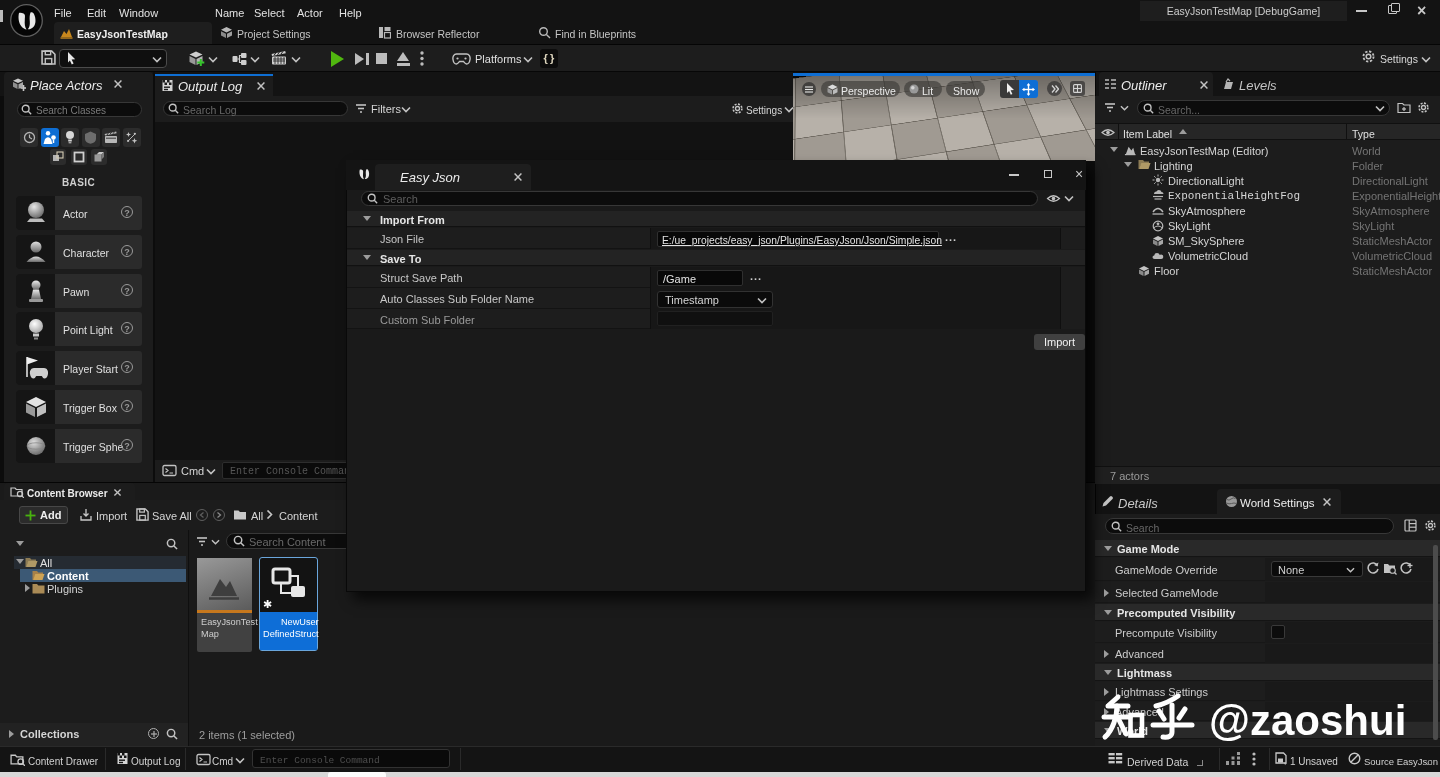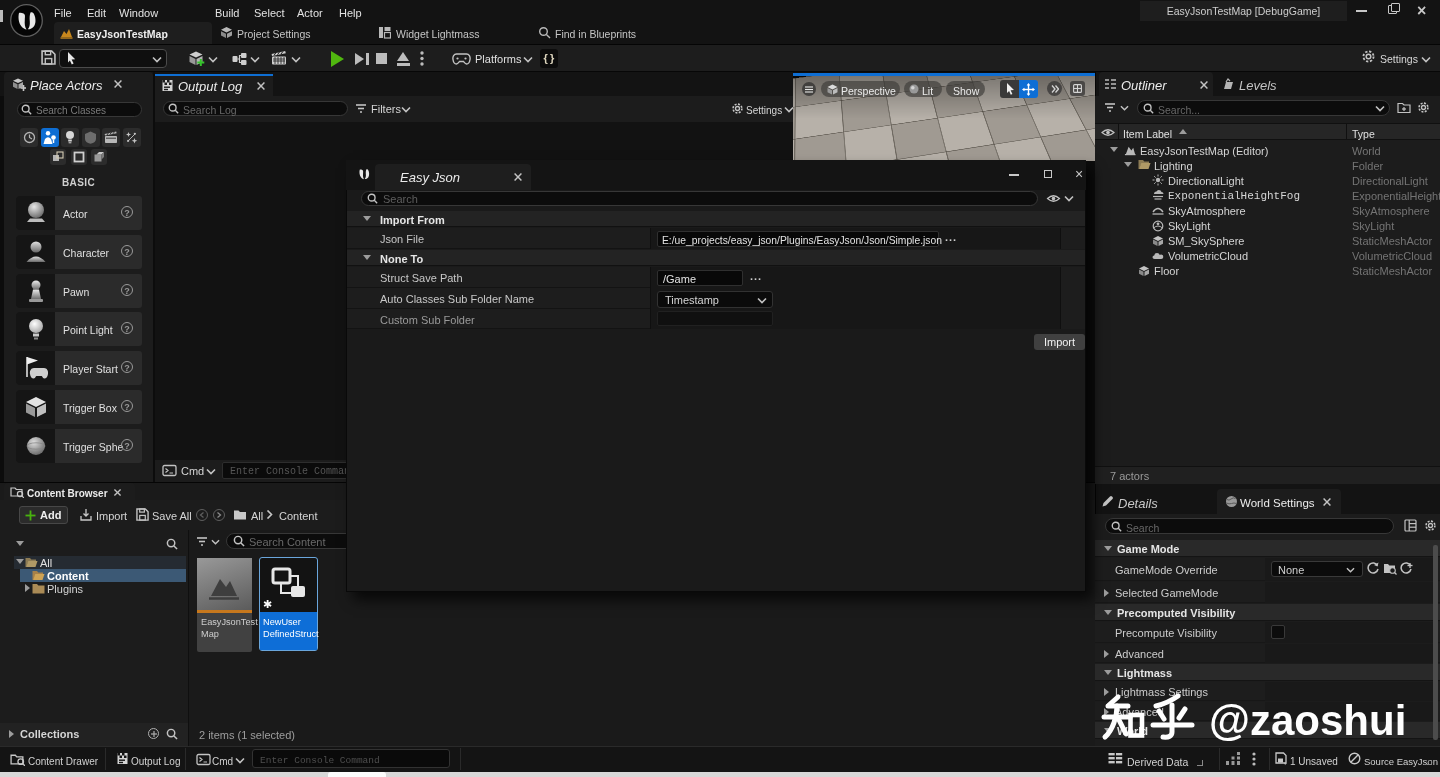--- a/index.html
+++ b/index.html
@@ -74,42 +74,42 @@
 
 <svg class="a" style="left:9px;top:3px;" width="35" height="35" viewBox="0 0 35 35">
       <circle cx="17.5" cy="17.5" r="15.8" fill="#060606" stroke="#606060" stroke-width="1.3"></circle>
       <path d="M10 10 C9 14 9.5 20 12.5 23.5 C14 25.2 16 26.3 17.5 26.5 C15.8 24 15.5 21 15.8 17 C16 13.5 16.5 11.5 14.5 10.5 C13 9.8 11 9.7 10 10 Z" fill="#e8e8e8"></path>
       <path d="M21.5 9.5 C20.5 12 20.5 15 20.8 18.5 C21 22 20.5 24.5 18.8 26.3 C20.5 26.5 23.5 25.5 25.2 23 C27.5 19.5 26.5 13 24.5 10.2 C23.7 9.2 22.3 9.2 21.5 9.5 Z" fill="#e8e8e8"></path>
     </svg>
 <div class="a" style="left:54px;top:6.5px;color:#e3e3e3;font-size:11px;">File</div>
 <div class="a" style="left:87px;top:6.5px;color:#e3e3e3;font-size:11px;">Edit</div>
 <div class="a" style="left:119px;top:6.5px;color:#e3e3e3;font-size:11px;">Window</div>
 <div class="a" style="left:172px;top:21px;color:#e3e3e3;font-size:11px;">Tools</div>
-<div class="a" style="left:215px;top:6.5px;color:#e3e3e3;font-size:11px;">Build</div>
+<div class="a" style="left:215px;top:6.5px;color:#e3e3e3;font-size:11px;">Name</div>
 <div class="a" style="left:254px;top:6.5px;color:#e3e3e3;font-size:11px;">Select</div>
 <div class="a" style="left:297px;top:6.5px;color:#e3e3e3;font-size:11px;">Actor</div>
 <div class="a" style="left:339px;top:6.5px;color:#e3e3e3;font-size:11px;">Help</div>
 <div class="a" style="left:54px;top:22px;width:158px;height:22px;background:#1f1f1f;border-radius:4px 4px 0 0;"></div>
 <svg class="a" style="left:60px;top:26px;" width="13" height="13" viewBox="0 0 13 13">
       <path d="M1 11 L4 5 L6.5 8 L9 3 L12 11 Z" fill="#c8881e"></path>
       <line x1="0.5" y1="12" x2="12.5" y2="12" stroke="#c8881e" stroke-width="1.4"></line>
     </svg>
 <div class="a b" style="left:77px;top:27.5px;color:#f0f0f0;font-size:10.5px;">EasyJsonTestMap</div>
 <svg class="a" style="left:220px;top:26px;" width="13" height="13" viewBox="0 0 13 13">
       <path d="M6.5 1 L12 3.8 L6.5 6.6 L1 3.8 Z" fill="#b9b9b9"></path>
       <path d="M1 5.2 L6 7.8 V12 L1 9.4 Z" fill="#8a8a8a"></path>
       <path d="M12 5.2 L7 7.8 V12 L12 9.4 Z" fill="#a0a0a0"></path>
     </svg>
 <div class="a" style="left:237px;top:27.5px;color:#c6c6c6;font-size:10.5px;">Project Settings</div>
 <svg class="a" style="left:378px;top:26px;" width="13" height="13" viewBox="0 0 13 13">
       <rect x="1" y="1" width="4" height="11" fill="#b9b9b9"></rect>
       <rect x="6.5" y="1" width="6" height="4" fill="#b9b9b9"></rect>
       <rect x="6.5" y="6.5" width="6" height="5.5" fill="none" stroke="#b9b9b9" stroke-width="1.2"></rect>
     </svg>
-<div class="a" style="left:396px;top:27.5px;color:#c6c6c6;font-size:10.5px;">Widget Lightmass</div>
+<div class="a" style="left:396px;top:27.5px;color:#c6c6c6;font-size:10.5px;">Browser Reflector</div>
 <svg class="a" style="left:538px;top:26px;" width="13" height="13" viewBox="0 0 13 13">
       <g stroke="#b9b9b9" fill="none" stroke-width="1.4">
         <circle cx="5.5" cy="5.5" r="3.8"></circle>
         <line x1="8.4" y1="8.4" x2="12" y2="12"></line>
       </g>
     </svg>
 <div class="a" style="left:555px;top:27.5px;color:#c6c6c6;font-size:10.5px;">Find in Blueprints</div>
 <div class="a" style="left:1140px;top:1px;width:207px;height:20px;background:#1f1f1f;text-align:center;line-height:20px;font-size:10.5px;color:#cfcfcf;">EasyJsonTestMap [DebugGame]</div>
 <div class="a" style="left:1356px;top:10px;width:11px;height:1.6px;background:#c9c9c9;"></div>
 <div class="a" style="left:1388px;top:5px;width:9px;height:9px;border:1.4px solid #c9c9c9;border-radius:1px;"></div>
@@ -616,21 +616,21 @@
         <rect x="3" y="3" width="17" height="14" rx="2"></rect>
       </g>
       <rect x="21" y="20" width="14" height="11" rx="2" fill="#e8e8e8"></rect>
       <g stroke="#e8e8e8" stroke-width="2" fill="none">
         <path d="M11 17 V27 H21"></path>
         <path d="M20 10 H28 V20"></path>
       </g>
     </svg>
 <div class="a" style="left:263px;top:598px;font-size:11px;color:#fff;">✱</div>
 <div class="a" style="left:260px;top:612px;width:57px;height:38px;background:#0f6fd8;"></div>
-<div class="a" style="left:263px;top:617px;font-size:9.2px;color:#ffffff;line-height:1.3;">NewUser<br>DefinedStruct</div>
+<div class="a" style="left:263px;top:617px;font-size:9.2px;color:#ffffff;line-height:1.3;text-align:right;">NewUser<br>DefinedStruct</div>
 <div class="a t11" style="left:199px;top:730px;color:#9f9f9f;">2 items (1 selected)</div>
 
 <div class="a" style="left:1095px;top:72px;width:345px;height:412px;background:#141414;border-left:1px solid #060606;"></div>
 <div class="a" style="left:1099px;top:72px;width:114px;height:24px;background:#1d1d1d;border-radius:4px 4px 0 0;"></div>
 <svg class="a" style="left:1104px;top:78px;" width="13" height="12" viewBox="0 0 13 12">
       <g stroke="#c9c9c9" stroke-width="1.4">
         <line x1="1" y1="2" x2="5" y2="2"></line>
         <line x1="7" y1="2" x2="12" y2="2"></line>
         <line x1="1" y1="6" x2="5" y2="6"></line>
         <line x1="7" y1="6" x2="12" y2="6"></line>
@@ -966,25 +966,25 @@
       <use href="#chevd" class="ico"></use>
     </svg>
 <div class="a" style="left:347px;top:211px;width:738px;height:16px;background:#242424;border-bottom:1px solid #121212;"></div>
 <div class="a tri-d" style="left:363px;top:216px;"></div>
 <div class="a t11 b" style="left:380px;top:214.5px;color:#e6e6e6;">Import From</div>
 <div class="a" style="left:347px;top:228px;width:738px;height:21px;background:#1e1e1e;border-bottom:1px solid #141414;"></div>
 <div class="a" style="left:650px;top:228px;width:410px;height:21px;background:#181818;border-left:1px solid #101010;"></div>
 <div class="a" style="left:1060px;top:228px;width:25px;height:21px;background:#1e1e1e;border-left:1px solid #101010;"></div>
 <div class="a t11" style="left:380px;top:234.0px;color:#c9c9c9;">Json File</div>
 <div class="a" style="left:657px;top:230.5px;width:282px;height:16px;background:#090909;border:1px solid #303030;border-radius:2px;"></div>
-<div class="a" style="left:662px;top:235px;font-size:10.3px;color:#e4e4e4;white-space:nowrap;">E:/ue_projects/easy_json/Plugins/EasyJson/Json/Simple.json</div>
+<div class="a" style="left:662px;top:235px;font-size:10.3px;color:#e4e4e4;white-space:nowrap;text-decoration:underline;">E:/ue_projects/easy_json/Plugins/EasyJson/Json/Simple.json</div>
 <div class="a b" style="left:945px;top:231px;font-size:11px;color:#d0d0d0;letter-spacing:1px;">...</div>
 <div class="a" style="left:347px;top:250px;width:738px;height:16px;background:#242424;border-bottom:1px solid #121212;"></div>
 <div class="a tri-d" style="left:363px;top:255px;"></div>
-<div class="a t11 b" style="left:380px;top:253.5px;color:#e6e6e6;">None To</div>
+<div class="a t11 b" style="left:380px;top:253.5px;color:#e6e6e6;">Save To</div>
 <div class="a" style="left:347px;top:267px;width:738px;height:21px;background:#1e1e1e;border-bottom:1px solid #141414;"></div>
 <div class="a" style="left:650px;top:267px;width:410px;height:21px;background:#181818;border-left:1px solid #101010;"></div>
 <div class="a" style="left:1060px;top:267px;width:25px;height:21px;background:#1e1e1e;border-left:1px solid #101010;"></div>
 <div class="a t11" style="left:380px;top:273.0px;color:#c9c9c9;">Struct Save Path</div>
 <div class="a" style="left:657px;top:269.5px;width:86px;height:16px;background:#090909;border:1px solid #303030;border-radius:2px;"></div>
 <div class="a t11" style="left:663px;top:274px;color:#e4e4e4;">/Game</div>
 <div class="a b" style="left:750px;top:270px;font-size:11px;color:#d0d0d0;letter-spacing:1px;">...</div>
 <div class="a" style="left:347px;top:288px;width:738px;height:21px;background:#1e1e1e;border-bottom:1px solid #141414;"></div>
 <div class="a" style="left:650px;top:288px;width:410px;height:21px;background:#181818;border-left:1px solid #101010;"></div>
 <div class="a" style="left:1060px;top:288px;width:25px;height:21px;background:#1e1e1e;border-left:1px solid #101010;"></div>

